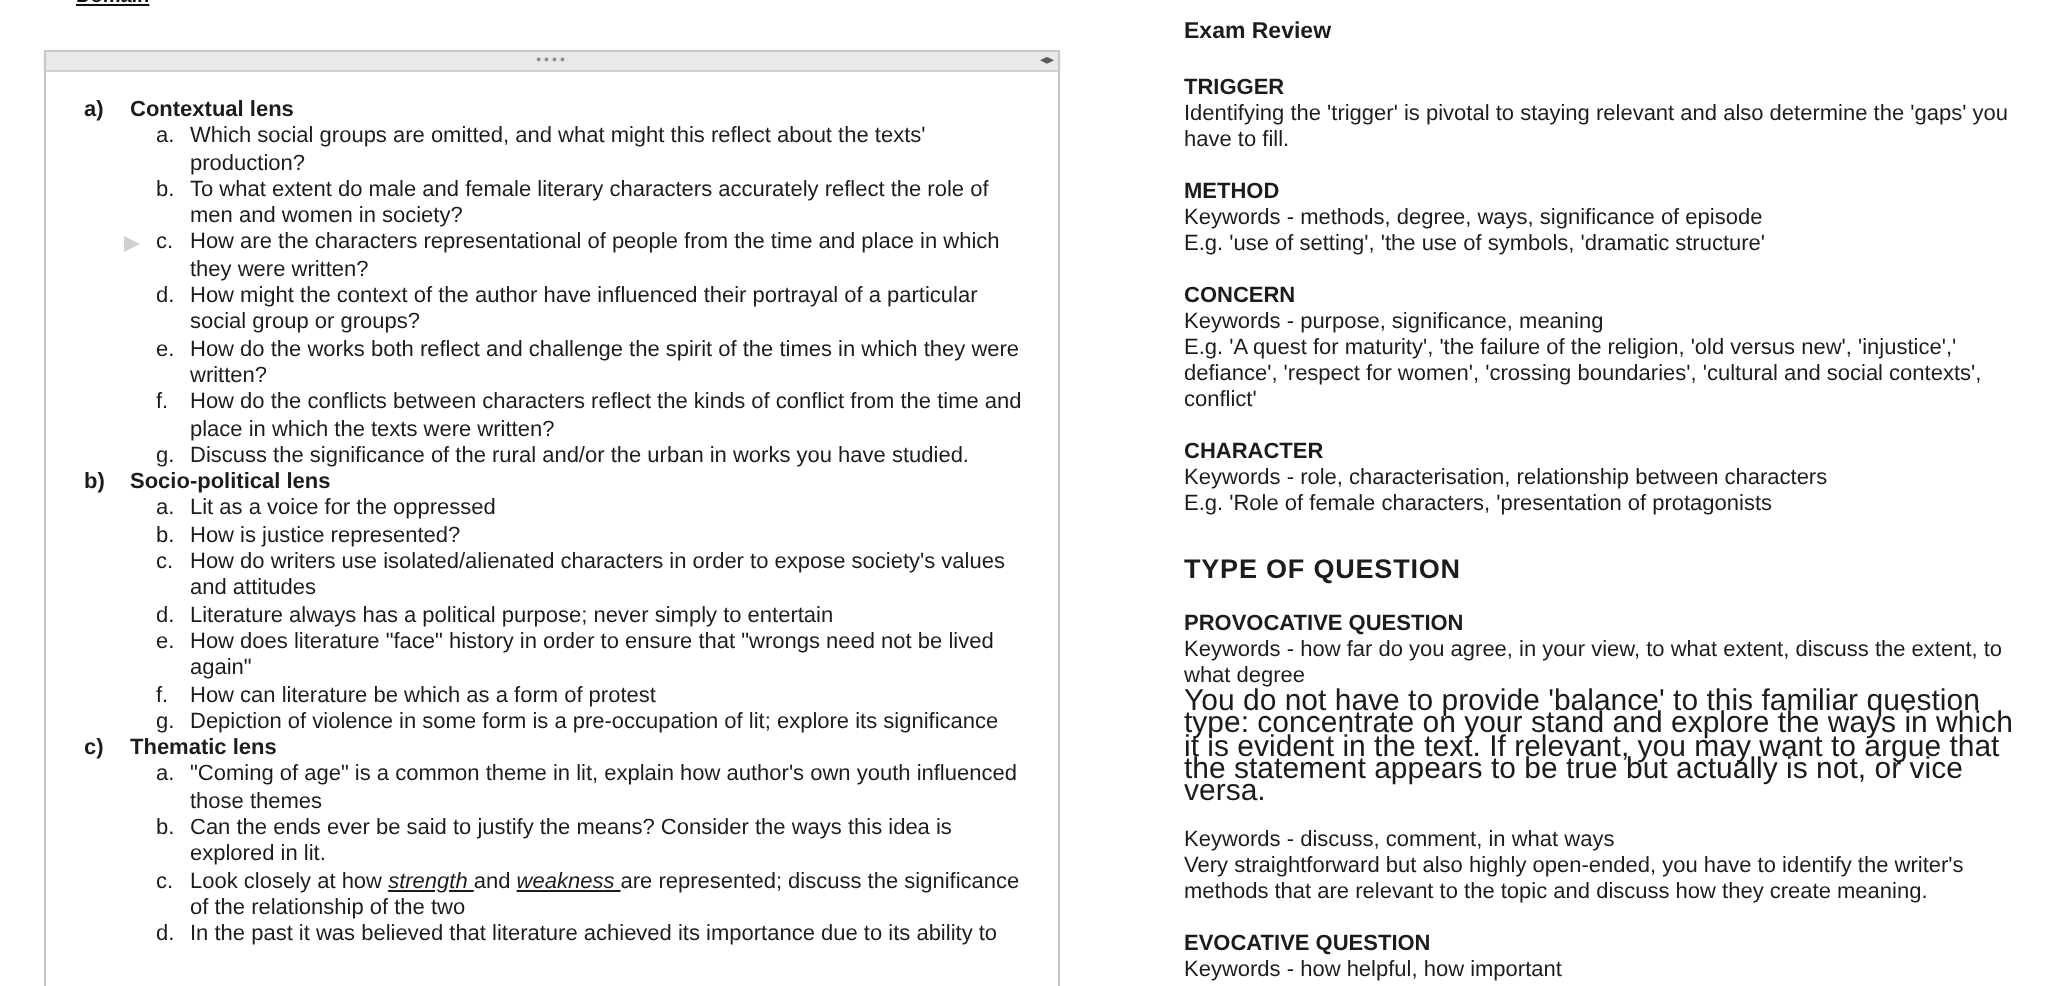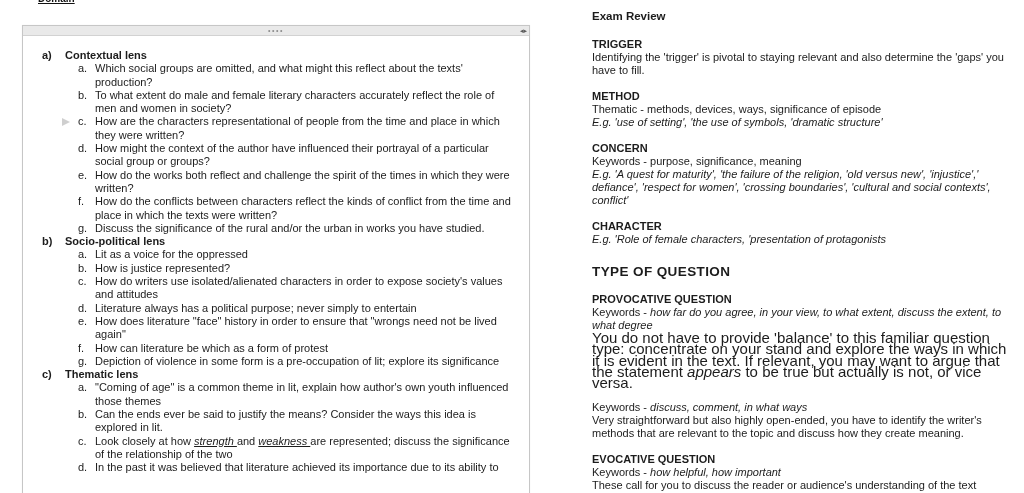--- a/index.html
+++ b/index.html
@@ -5,21 +5,21 @@
   * { box-sizing: border-box; }
   html,body { margin:0; padding:0; }
   body {
     width:1024px; height:493px;
     background:#ffffff;
     font-family:"Liberation Sans", sans-serif;
     color:#1c1c1c;
     overflow:hidden;
     position:relative;
   }
-  .i { font-style:italic; }
+  .i { }
   .u { text-decoration:underline;font-style:italic; }
 
   
   .cutoff-label{
     position:absolute; top:-7px; left:38px;
     font-size:10px; font-weight:bold;
     text-decoration:underline;
     color:#111;
   }
 
@@ -184,30 +184,31 @@
 
 <div class="exam-col">
   <h2 class="rc-title">Exam Review</h2>
   <div id="rc-sections">
       <div class="rc-sec">
         <h3 class="rc-heading">TRIGGER</h3>
         <div class="rc-line"><span>Identifying the 'trigger' is pivotal to staying relevant and also determine the 'gaps' you have to fill.</span></div>
       </div>
       <div class="rc-sec">
         <h3 class="rc-heading">METHOD</h3>
-        <div class="rc-line"><span>Thematic - methods, devices, ways, significance of episode</span></div>
+        <div class="rc-line"><span>Keywords - methods, degree, ways, significance of episode</span></div>
         <div class="rc-line"><span class="i ">E.g. 'use of setting', 'the use of symbols, 'dramatic structure'</span></div>
       </div>
       <div class="rc-sec">
         <h3 class="rc-heading">CONCERN</h3>
         <div class="rc-line"><span>Keywords - purpose, significance, meaning</span></div>
         <div class="rc-line"><span class="i ">E.g. 'A quest for maturity', 'the failure of the religion, 'old versus new', 'injustice',' defiance', 'respect for women', 'crossing boundaries', 'cultural and social contexts', conflict'</span></div>
       </div>
       <div class="rc-sec">
         <h3 class="rc-heading">CHARACTER</h3>
+        <div class="rc-line"><span>Keywords - role, characterisation, relationship between characters</span></div>
         <div class="rc-line"><span class="i ">E.g. 'Role of female characters, 'presentation of protagonists</span></div>
       </div>
     </div>
   <h3 class="type-heading">TYPE OF QUESTION</h3>
   <div id="rc-qtypes">
       <div class="rc-sec">
         <h3 class="rc-heading">PROVOCATIVE QUESTION</h3>
         <div class="rc-line"><span>Keywords - </span><span class="i ">how far do you agree, in your view, to what extent, discuss the extent, to what degree</span></div>
         <div class="rc-line small"><span>You do not have to provide 'balance' to this familiar question type: concentrate on your stand and explore the ways in which it is evident in the text. If relevant, you may want to argue that the statement </span><span class="i ">appears</span><span> to be true but actually is not, or vice versa.</span></div>
       </div>

